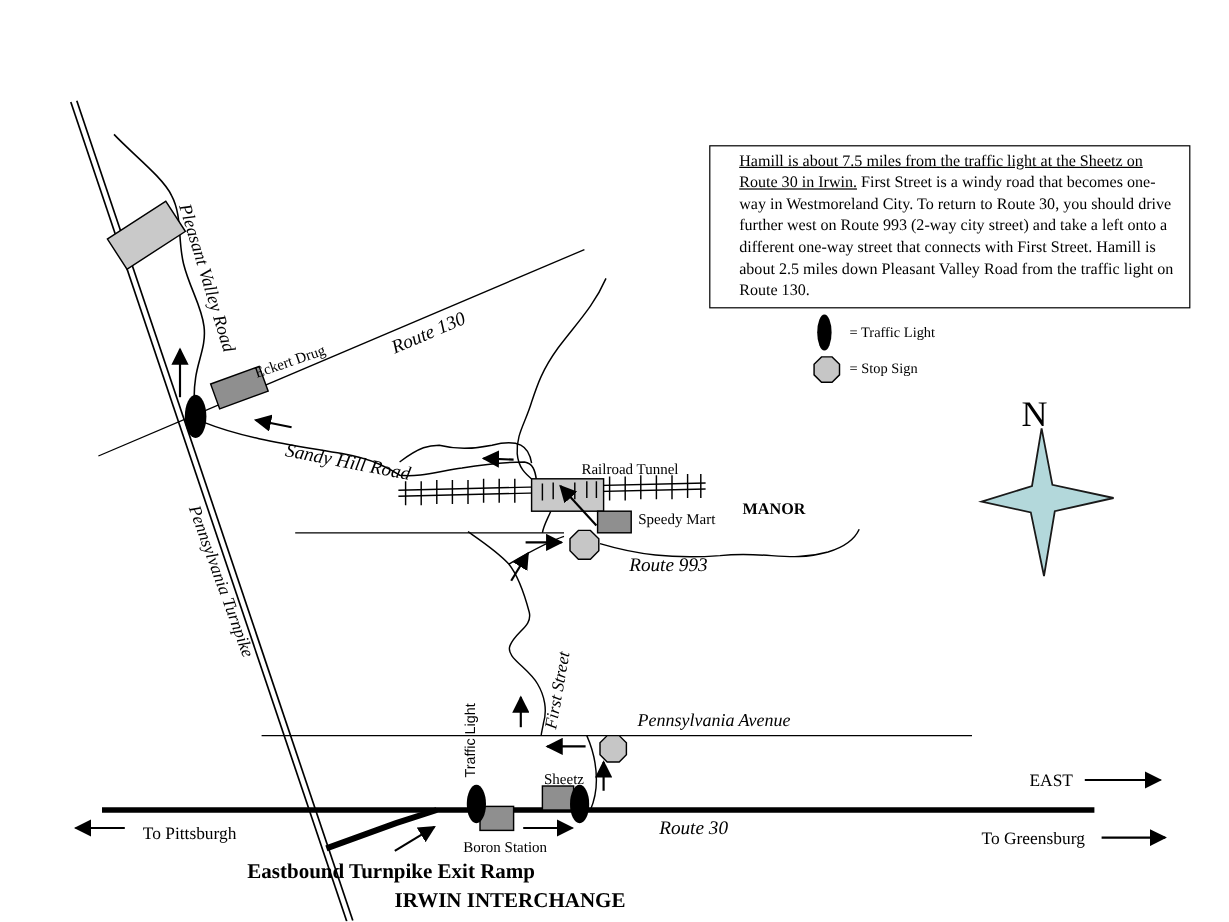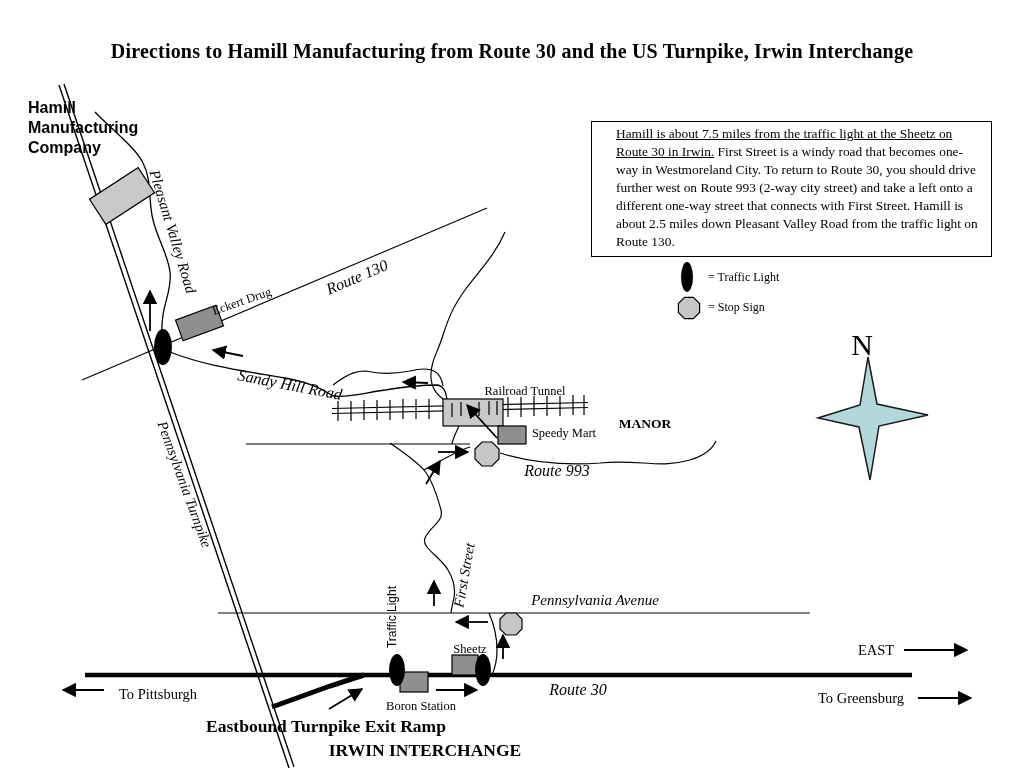--- a/index.html
+++ b/index.html
@@ -18,24 +18,20 @@
   .lbl{font-family:"Liberation Serif",serif;}
   .lbl-i{font-family:"Liberation Serif",serif;font-style:italic;}
   .lbl-b{font-family:"Liberation Serif",serif;font-weight:bold;}
   .lbl-sans{font-family:"Liberation Sans",sans-serif;}
 </style>
 </head>
 <body>
 
 <div id="stage">
 
-  <div id="map-title">Directions to Hamill Manufacturing from Route 30 and the US Turnpike, Irwin Interchange</div>
-  <div id="company-label">Hamill
-Manufacturing
-Company</div>
 
   <div id="directions-box"><span class="u">Hamill is about 7.5 miles from the traffic light at the Sheetz on Route 30 in Irwin.</span><span> First Street is a windy road that becomes one-way in Westmoreland City.  To return to Route 30, you should drive further west on Route 993 (2-way city street) and take a left onto a different one-way street that connects with First Street.  Hamill is about 2.5 miles down Pleasant Valley Road from the traffic light on Route 130.</span></div>
 
   <svg width="1024" height="768" viewBox="0 0 1024 768">
     <defs>
       <marker id="arrow" viewBox="0 0 10 10" refX="9" refY="5" markerWidth="8" markerHeight="8" orient="auto">
         <path d="M0,0 L10,5 L0,10 z" fill="#000"></path>
       </marker>
     </defs>
 

